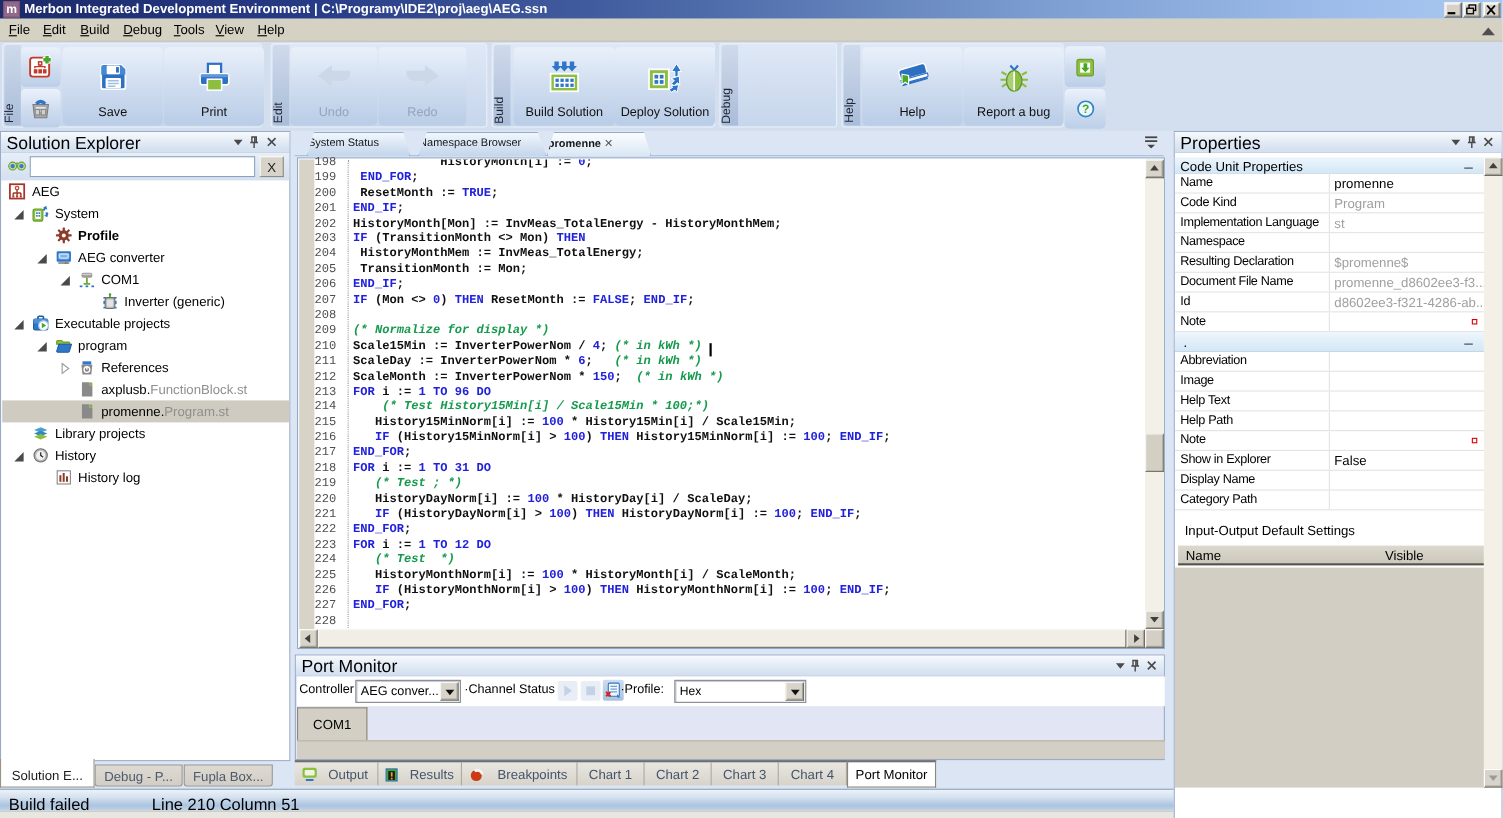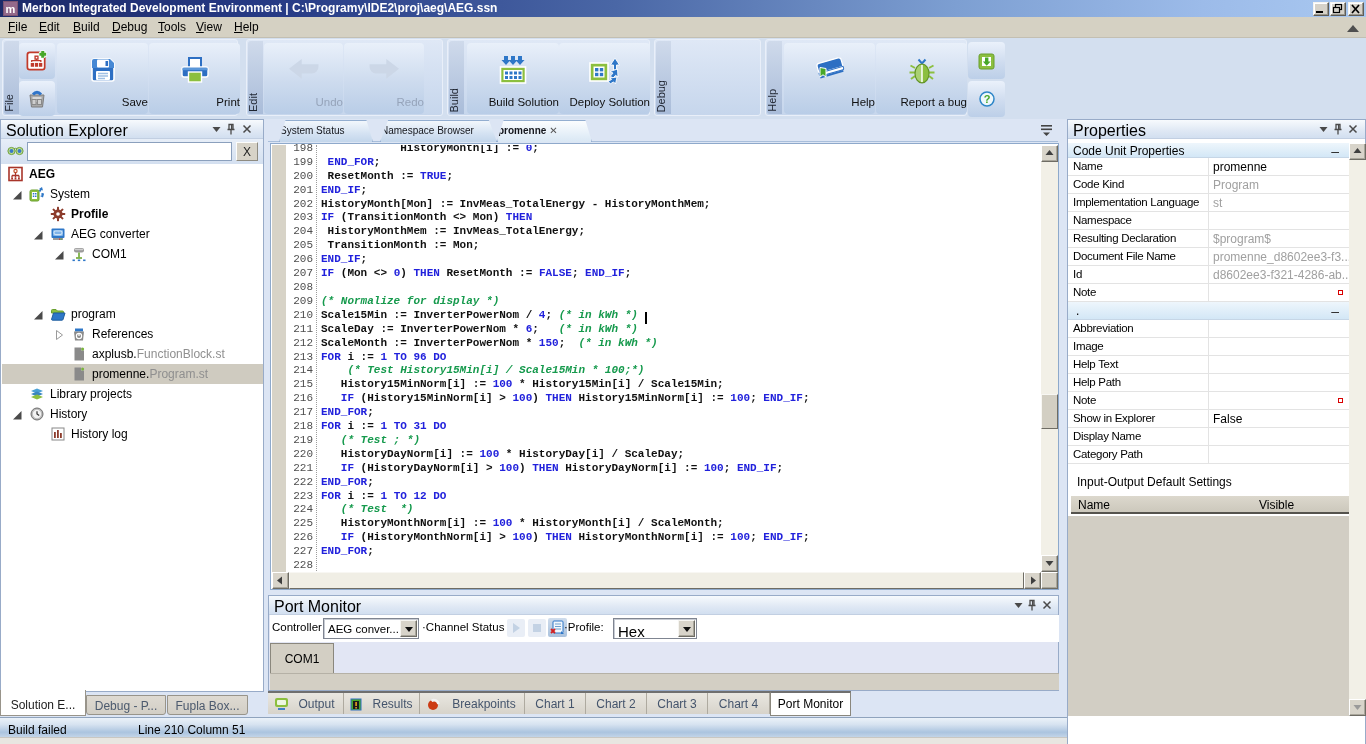--- a/index.html
+++ b/index.html
@@ -13,21 +13,21 @@
 
 #menubar{left:0;top:17px;width:1366px;height:21px;background:#d5d1c3;border-bottom:1px solid #c3bfb2}
 #menubar span{position:absolute;top:3px;font-size:12px;color:#000}
 #menubar u{text-decoration:underline}
 #collapsearrow{position:absolute;left:1347px;top:25px;width:0;height:0;border-left:6.5px solid transparent;border-right:6.5px solid transparent;border-bottom:7px solid #4f4f4f}
 
 #ribbon{left:0;top:38px;width:1366px;height:81px;background:#d3dfef}
 .rgroup{position:absolute;top:1px;height:77px;background:linear-gradient(#dfe8f6,#c6d6ec);border-radius:3px;border:1px solid #e9eff9}
 .rstrip{position:absolute;left:1px;top:1px;width:15px;height:73px;background:linear-gradient(#cfdaeb,#a9bcd9);border-radius:3px 0 0 3px}
 .rstrip span{position:absolute;left:-1px;bottom:2px;width:17px;text-align:center;writing-mode:vertical-rl;transform:rotate(180deg);font-size:11px;color:#1e2430}
-.rbtn{position:absolute;top:3px;height:71px;background:linear-gradient(#e9f0fa 0%,#cddbee 55%,#b9cde7 100%);border-radius:4px;text-align:right}
+.rbtn{position:absolute;top:3px;height:71px;background:linear-gradient(#e9f0fa 0%,#cddbee 55%,#b9cde7 100%);border-radius:4px;text-align:center}
 .rbtn .lbl{position:absolute;bottom:6px;width:100%;font-size:11.5px;color:#111}
 .rbtn.dis .lbl{color:#96a4ba}
 .rbtn svg{position:absolute;left:50%;transform:translateX(-50%);top:12px}
 .sbtn{position:absolute;background:linear-gradient(#eaf1fb 0%,#cfdcef 55%,#bccfe8 100%);border-radius:4px}
 .sbtn svg{position:absolute;left:50%;top:50%;transform:translate(-50%,-50%)}
 
 .panel{position:absolute;background:#fff;border:1px solid #98abc8}
 .phead{position:absolute;left:0;top:0;right:0;height:19px;background:linear-gradient(#f7fafd,#dfe8f4 60%,#d2dff0);border-bottom:1px solid #c2cfe2;font-size:16px;color:#000;padding:2px 0 0 5px}
 
 #sepanel{left:0;top:119px;width:264px;height:573px}
@@ -41,21 +41,21 @@
 .trow svg.ar{position:absolute;top:4px}
 #treesel{position:absolute;left:1px;top:244px;width:261px;height:20px;background:#cfcbc0}
 
 #tabbar{left:268px;top:119px;width:790px;height:24px}
 .etab{position:absolute;top:1px;height:22px;background:linear-gradient(#f2f7fc,#d4e2f2 60%,#c3d6eb);border:1px solid #93aed0;border-bottom:none;border-radius:3px 3px 0 0;clip-path:polygon(0 100%,7% 0,93% 0,100% 100%);font-size:10px;color:#14161c;text-align:left;padding-top:4px}
 .etab.active{background:linear-gradient(#fbfdfe,#e8f1f9 55%,#d9e7f4);font-weight:bold}
 #editor{left:270px;top:143px;width:789px;height:447px;background:#fff;border:1px solid #8ea9cb}
 #emargin{position:absolute;left:1px;top:1px;width:14px;height:428px;background:#d7d3c7}
 #egutter{position:absolute;left:15px;top:1px;width:31px;height:428px;background:#fff;border-right:1px dotted #9c9c9c}
 #ecode,#egnums{font-family:"Liberation Mono",monospace;font-size:11px;font-weight:bold;line-height:13.9px;white-space:pre}
-#egnums{position:absolute;left:0;top:-3.1px;width:27px;text-align:right;color:#4e4e4e;font-weight:normal}
+#egnums{position:absolute;left:0;top:-3.1px;width:27px;text-align:left;color:#4e4e4e;font-weight:normal}
 #ecode{position:absolute;left:3px;top:-3.1px;color:#101010}
 #ecode .k{color:#2121dc}
 #ecode .c{color:#169a4d;font-style:italic}
 #cursor{position:absolute;left:374px;top:168px;width:1.5px;height:12px;background:#000}
 
 .scv,.sch{position:absolute;background:#f2f0e7}
 .sbut{position:absolute;background:#d8d4ca;border:1px solid #fff;border-right-color:#6e6c64;border-bottom-color:#6e6c64;box-shadow:inset -1px -1px 0 #a9a69b}
 .sbut:after{content:"";position:absolute}
 .sthumb{position:absolute;background:#d3cfc3;border:1px solid #f8f7f3;border-right-color:#6e6c64;border-bottom-color:#6e6c64}
 
@@ -69,21 +69,21 @@
 
 #btabsc{left:268px;top:691px;width:583px;height:25px}
 #btabsc .strip{position:absolute;left:0;top:0;width:583px;height:23px;background:linear-gradient(#e9e7e1,#d7d3ca);border-top:2px solid #6f6f6f}
 .btab{position:absolute;top:2px;height:21px;font-size:12px;color:#44546c;text-align:center;padding-top:4px;border-right:1px solid #aeaaa0}
 .btabicon{position:absolute;top:4px}
 #pmtab{position:absolute;left:502px;top:0;width:81px;height:25px;background:#fff;border:1px solid #8a877d;border-top:2px solid #6f6f6f;font-size:12px;color:#000;text-align:center;padding-top:4px}
 #ltabs{left:0;top:690px;width:268px;height:27px}
 .ltab{position:absolute;top:5px;height:20px;background:linear-gradient(#dedad2,#d2cec5);border:1px solid #98948a;font-size:12px;color:#4c5a6e;text-align:center;padding-top:3px;border-radius:0 0 3px 3px}
 #ltab1{left:0;top:0;width:86px;height:26px;background:#fff;border:1px solid #98948a;border-top:none;color:#1c1c1c;padding-top:8px;border-radius:0}
 
-#statusbar{left:0;top:717px;width:1366px;height:20px;background:linear-gradient(#ebf2f9 0%,#d6e2f0 35%,#abc4df 75%,#c2d4e8 100%);border-top:1px solid #8fa3bd;font-size:12px;color:#000}
+#statusbar{left:0;top:717px;width:1366px;height:20px;background:linear-gradient(#ebf2f9 0%,#d6e2f0 35%,#abc4df 75%,#c2d4e8 100%);border-top:1px solid #8fa3bd;font-size:15px;color:#000}
 #statusfoot{left:0;top:737px;width:1366px;height:7px;background:#e8e6e1;border-top:1px solid #c9c7c2}
 
 #props{left:1067px;top:119px;width:299px;height:734px}
 .prow{position:absolute;left:0;width:281px;height:18px;border-bottom:1px solid #e3e3e3;font-size:12px;overflow:hidden}
 .prow .plbl{position:absolute;left:5px;top:2px;color:#000;font-size:11.5px;letter-spacing:-0.3px;white-space:nowrap}
 .prow .pval{position:absolute;left:145px;top:2px;color:#a0a0a0;white-space:nowrap}
 .prow .pvblk{color:#000}
 .prow .pdiv{position:absolute;left:140px;top:0;width:1px;height:18px;background:#e3e3e3}
 .psec{position:absolute;left:0;width:281px;background:linear-gradient(#eef6fc,#d3e7f6);border-bottom:1px solid #c6d6e6;font-size:12px;color:#000}
 .psec .m{position:absolute;right:10px;top:0px;font-size:14px;color:#333}
@@ -294,21 +294,21 @@
  <div id="treesel"></div>
 <div class="trow" style="top:44px">
       <svg class="ic" style="left:6px" width="16" height="16" viewBox="0 0 16 16">
         <rect x="1" y="1.5" width="13" height="13" fill="#fff" stroke="#a8352a" stroke-width="1.6"></rect>
         <circle cx="7.5" cy="5" r="1.6" fill="none" stroke="#c4542c" stroke-width="1.2"></circle>
         <path d="M7.5 6.5 v3 M4 9.5 h7 M4 9.5 v2 M7.5 9.5 v2 M11 9.5 v2" stroke="#a8352a" stroke-width="1.3" fill="none"></path>
         <rect x="3.2" y="11.5" width="1.8" height="2" fill="#a8352a"></rect>
         <rect x="6.6" y="11.5" width="1.8" height="2" fill="#a8352a"></rect>
         <rect x="10" y="11.5" width="1.8" height="2" fill="#a8352a"></rect>
       </svg>
-      <span class="tx" style="left:27px;font-weight:bold;">AEG</span>
+      <span class="tx" style="left:27px;">AEG</span>
     </div>
 <div class="trow" style="top:64px">
       <svg class="ar" style="left:8px" width="14" height="14" viewBox="0 0 14 14">
         <polygon points="3,11.5 11.5,11.5 11.5,3" fill="#4a4a4a"></polygon>
       </svg>
       <svg class="ic" style="left:27px" width="16" height="16" viewBox="0 0 16 16">
         <rect x="1" y="4" width="9" height="11" rx="1.5" fill="#8cbf3f" stroke="#699f2f"></rect>
         <rect x="3" y="6" width="5" height="7" fill="#fff"></rect>
         <g fill="#2e77c8">
           <rect x="3.8" y="7" width="1.5" height="1.5"></rect>
@@ -359,20 +359,50 @@
         <rect x="3.8" y="2.8" width="8.4" height="1.4" rx="0.7" fill="#cfcfcf"></rect>
         <rect x="7.2" y="6.5" width="1.6" height="5" fill="#6ea832"></rect>
         <path d="M5 12 h6" stroke="#6ea832" stroke-width="1.6"></path>
         <g fill="#2e77c8">
           <rect x="1.5" y="13.5" width="2.4" height="1.6"></rect>
           <rect x="6.8" y="13.5" width="2.4" height="1.6"></rect>
           <rect x="12.1" y="13.5" width="2.4" height="1.6"></rect>
         </g>
       </svg>
       <span class="tx" style="left:90px;">COM1</span>
+    </div>
+<div class="trow" style="top:144px">
+      <svg class="ic" style="left:90px" width="16" height="16" viewBox="0 0 16 16">
+        <g fill="#2e77c8">
+          <rect x="2" y="4" width="2.6" height="1.4"></rect>
+          <rect x="2" y="13" width="2.6" height="1.4"></rect>
+          <rect x="11.4" y="4" width="2.6" height="1.4"></rect>
+          <rect x="11.4" y="13" width="2.6" height="1.4"></rect>
+          <rect x="2" y="7.5" width="1.4" height="3"></rect>
+          <rect x="12.6" y="7.5" width="1.4" height="3"></rect>
+        </g>
+        <rect x="7.2" y="1" width="1.6" height="3" fill="#47a728"></rect>
+        <circle cx="8" cy="1.8" r="1.1" fill="#47a728"></circle>
+        <rect x="3.6" y="4.6" width="8.8" height="9.8" rx="2" fill="#b9b9b9" stroke="#6e6e6e"></rect>
+        <rect x="5.2" y="6.2" width="5.6" height="6.6" rx="1" fill="#e4e4e4"></rect>
+      </svg>
+      <span class="tx" style="left:111px;">Inverter (generic)</span>
+    </div>
+<div class="trow" style="top:164px">
+      <svg class="ar" style="left:8px" width="14" height="14" viewBox="0 0 14 14">
+        <polygon points="3,11.5 11.5,11.5 11.5,3" fill="#4a4a4a"></polygon>
+      </svg>
+      <svg class="ic" style="left:27px" width="16" height="16" viewBox="0 0 16 16">
+        <path d="M5.5 4 v-1.5 a1 1 0 0 1 1-1 h3 a1 1 0 0 1 1 1 V4" fill="none" stroke="#1f5d9e" stroke-width="1.5"></path>
+        <rect x="1.5" y="4" width="13" height="10" rx="1.5" fill="#2e77c8" stroke="#1f5d9e"></rect>
+        <rect x="1.5" y="4" width="13" height="4" fill="#4e90d8"></rect>
+        <circle cx="10.5" cy="10" r="4.3" fill="#fff" stroke="#b9d2ea"></circle>
+        <path d="M9 7.5 l4 2.5 -4 2.5z" fill="#47a728"></path>
+      </svg>
+      <span class="tx" style="left:48px;">Executable projects</span>
     </div>
 <div class="trow" style="top:184px">
       <svg class="ar" style="left:29px" width="14" height="14" viewBox="0 0 14 14">
         <polygon points="3,11.5 11.5,11.5 11.5,3" fill="#4a4a4a"></polygon>
       </svg>
       <svg class="ic" style="left:48px" width="16" height="16" viewBox="0 0 16 16">
         <path d="M1.5 4.5 a1 1 0 0 1 1-1 h3.5 l1.5 1.5 h5 a1 1 0 0 1 1 1 V7 H1.5z" fill="#8cbf3f" stroke="#699f2f"></path>
         <path d="M1.5 13.5 L3.5 7 h11.5 l-2 6.5 a1 1 0 0 1-1 .7 h-9.5 a1 1 0 0 1-1-.7z" fill="#2e77c8" stroke="#1f5d9e"></path>
       </svg>
       <span class="tx" style="left:69px;">program</span>
@@ -552,21 +582,21 @@
 <div style="position:absolute;left:258px;top:4px;width:18px;height:18px;background:#e9eef6;border-radius:2px"><svg width="18" height="18">
           <rect x="5" y="5" width="8" height="8" fill="#c3d2e4"></rect>
         </svg></div>
 <div style="position:absolute;left:278px;top:3px;width:19px;height:19px;background:linear-gradient(#cfdcec,#aac2dd);border-radius:2px"><svg width="19" height="19" viewBox="0 0 19 19">
           <rect x="5" y="3" width="10" height="12" rx="1" fill="#f2f7fc" stroke="#2e77c8"></rect>
           <path d="M7 6 h6 M7 8.5 h6 M7 11 h6" stroke="#6fa0cf" stroke-width="1"></path>
           <path d="M3 11 l4 4 M7 11 l-4 4" stroke="#d42020" stroke-width="1.8"></path>
           <path d="M13 13 l3 3 h-3z" fill="#2e77c8"></path>
         </svg></div>
 <span style="position:absolute;left:294px;top:6px">·Profile:</span>
-   <div class="combo" style="left:343px;top:3px;width:84px;font-size:15px;padding-top:4px">Hex<div class="cb"></div></div>
+   <div class="combo" style="left:343px;top:3px;width:120px;font-size:11px;padding-top:4px">Hex<div class="cb"></div></div>
  </div>
  <div id="com1">COM1</div>
  <div id="portgray"></div>
 </div>
 <div class="abs" id="btabsc">
  <div class="strip"></div>
  <div class="btab" style="left:0;width:76px;padding-left:22px"><svg class="btabicon" style="left:6px" width="15" height="14" viewBox="0 0 15 14">
         <rect x="1" y="1" width="13" height="9" rx="2" fill="#8cbf3f"></rect>
         <rect x="3" y="3" width="9" height="5" rx="1" fill="#eef6e2"></rect>
         <path d="M4 12 h7" stroke="#2e77c8" stroke-width="1.8"></path>
@@ -622,21 +652,21 @@
       <span class="pdiv"></span>
       <span class="pval">st</span>
     </div>
 <div class="prow" style="top:92px">
       <span class="plbl">Namespace</span>
       <span class="pdiv"></span>
     </div>
 <div class="prow" style="top:110px">
       <span class="plbl">Resulting Declaration</span>
       <span class="pdiv"></span>
-      <span class="pval">$program$</span>
+      <span class="pval">$promenne$</span>
     </div>
 <div class="prow" style="top:128px">
       <span class="plbl">Document File Name</span>
       <span class="pdiv"></span>
       <span class="pval">promenne_d8602ee3-f3...</span>
     </div>
 <div class="prow" style="top:146px">
       <span class="plbl">Id</span>
       <span class="pdiv"></span>
       <span class="pval">d8602ee3-f321-4286-ab...</span>

